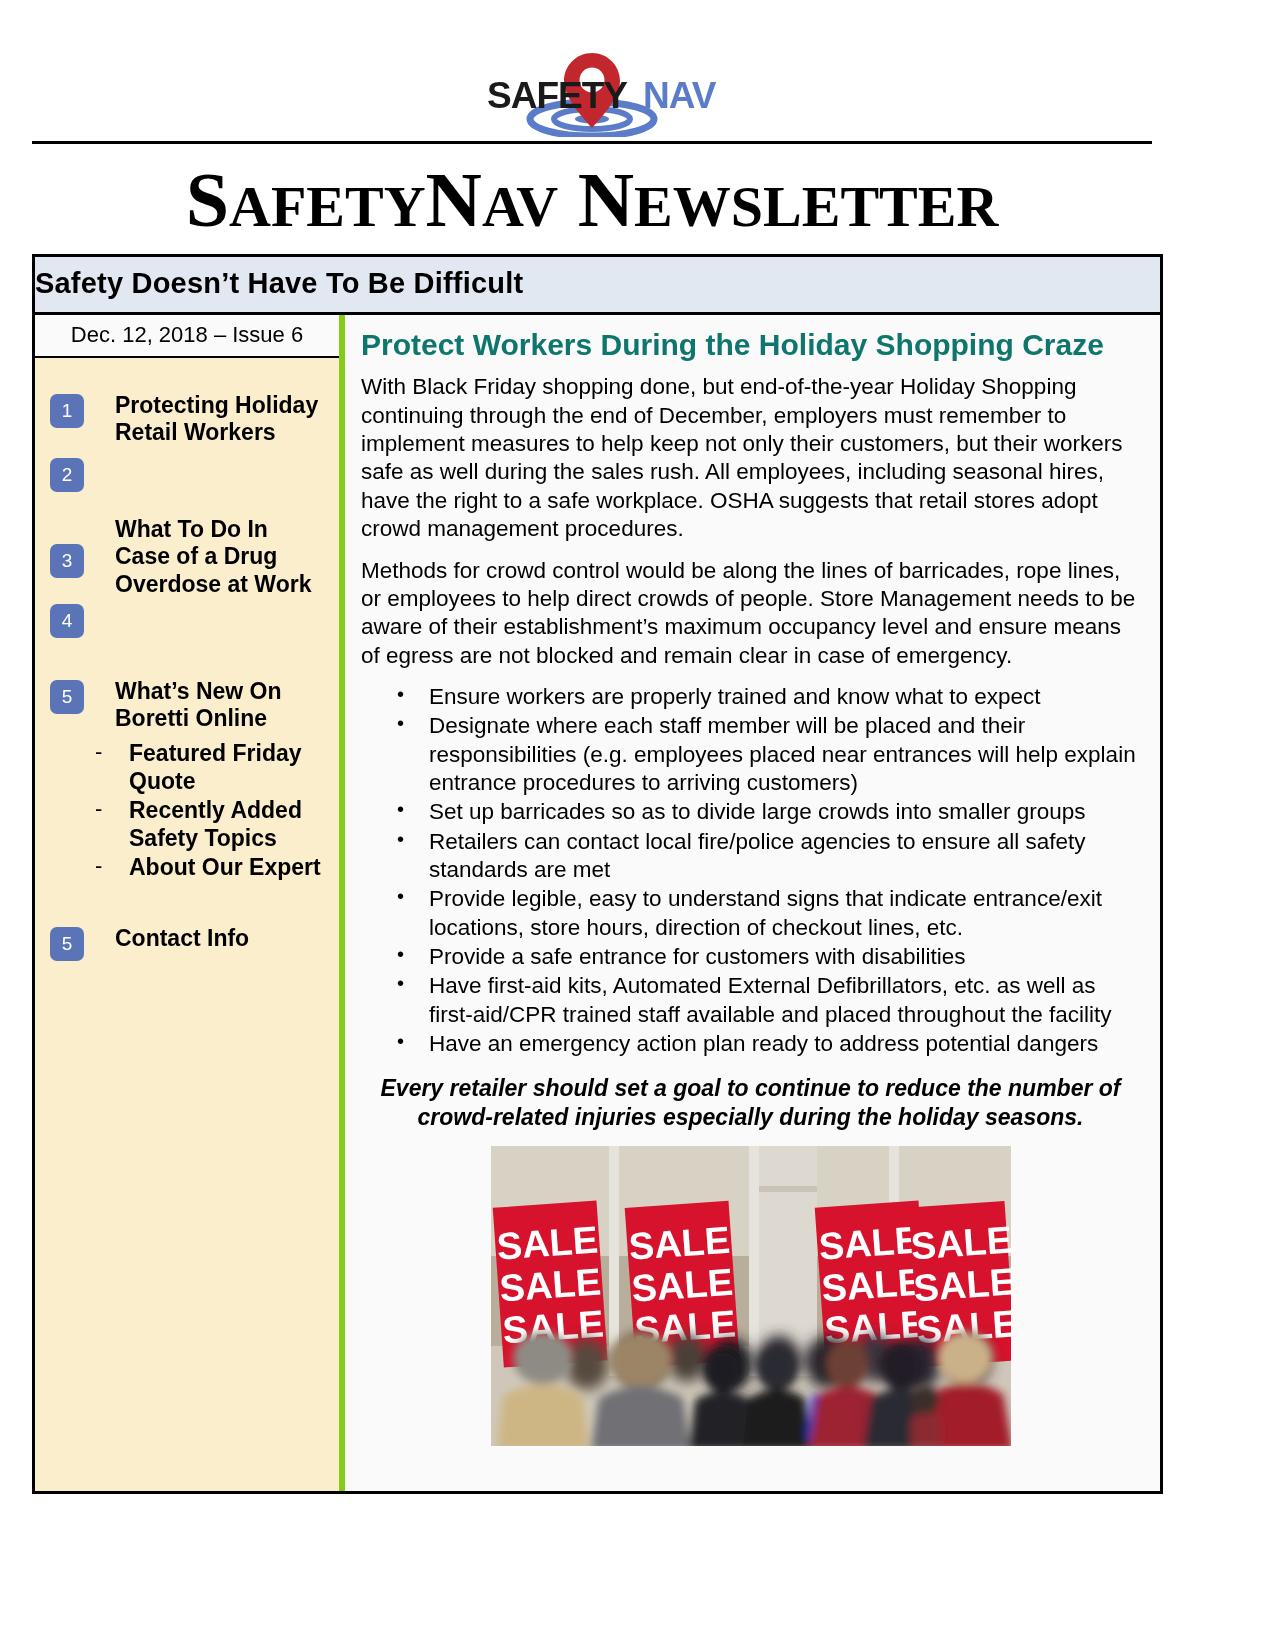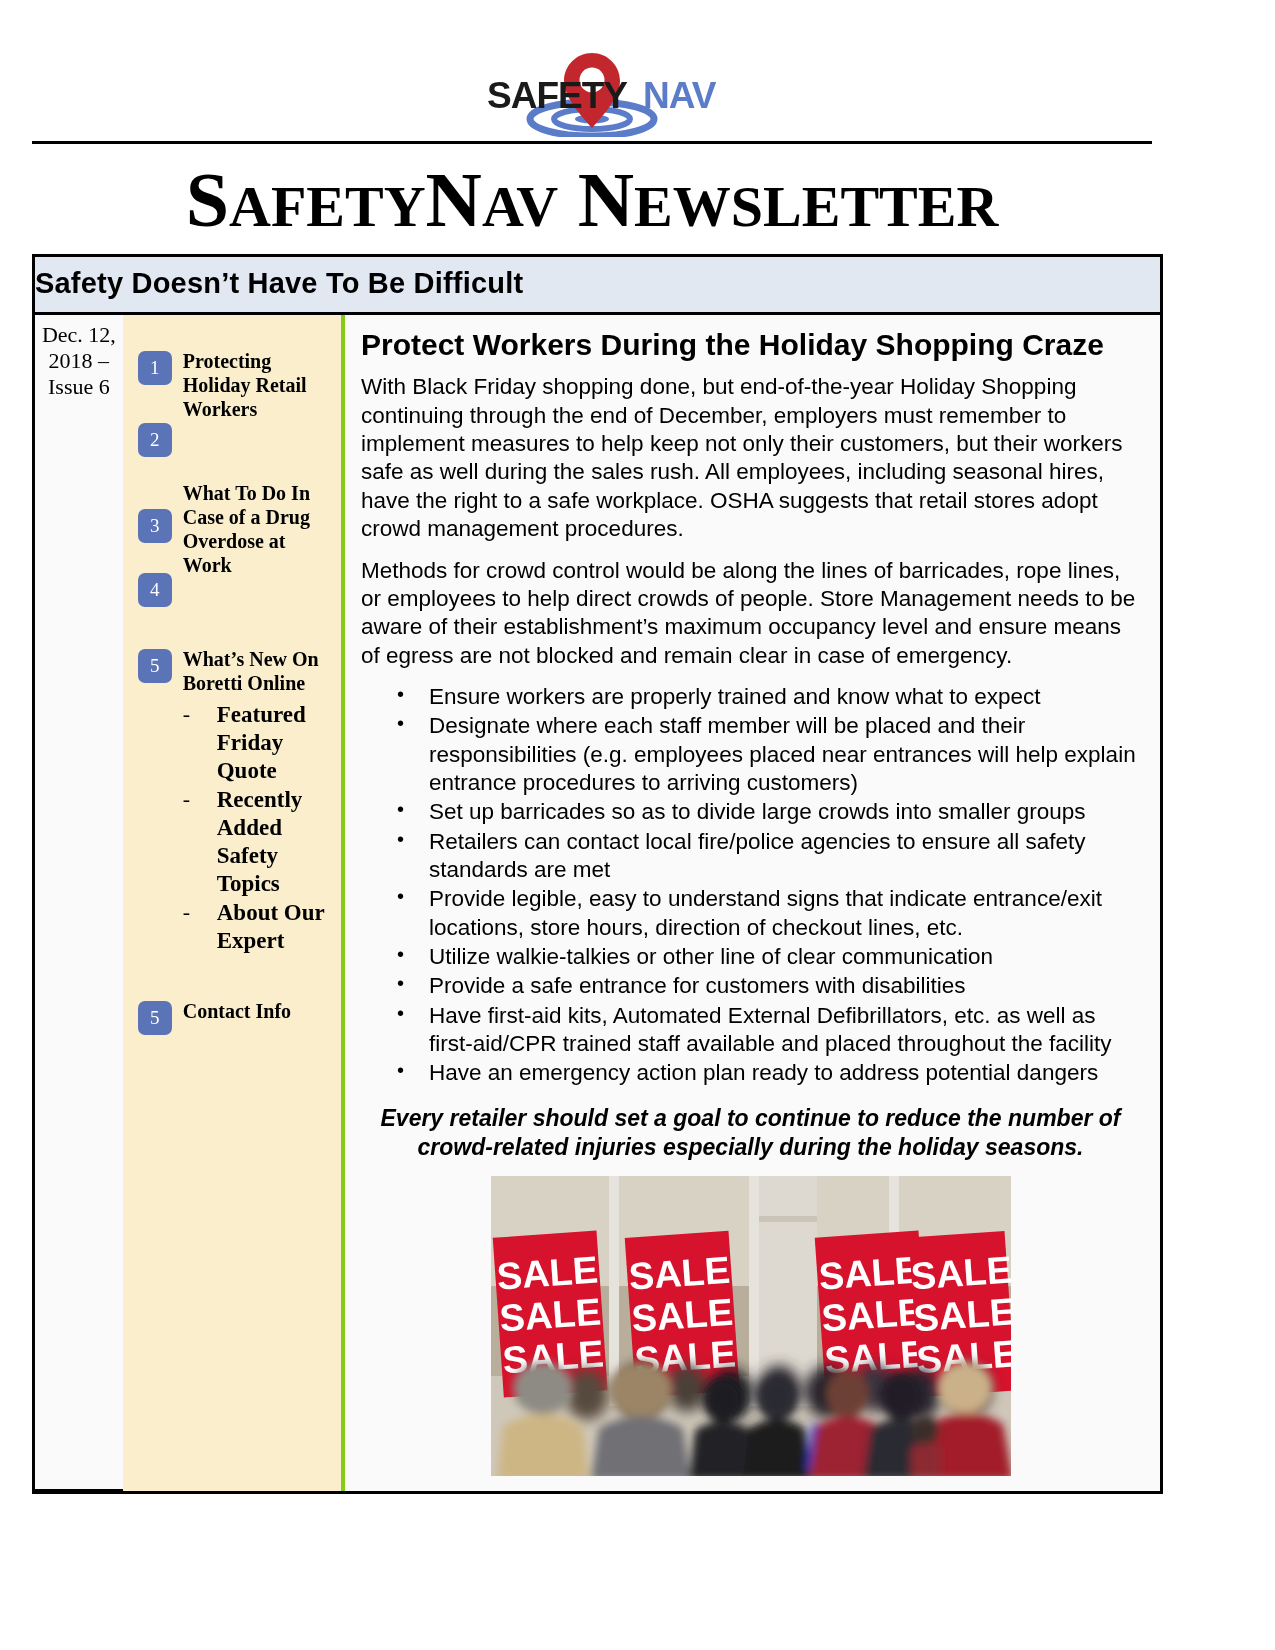--- a/index.html
+++ b/index.html
@@ -84,25 +84,24 @@
   .body-row {
     display: flex;
     flex: 1 1 auto;
     min-height: 0;
   }
 
   
   .sidebar {
     width: 310px;
     flex: 0 0 310px;
-    border-right: 4px solid #84cc16;
-    display: flex;
-    flex-direction: row;
-    box-sizing: border-box;
-    font-family: Liberation Serif, serif;
+    border-right: 6px solid #84cc16;
+    display: flex;
+    flex-direction: column;
+    box-sizing: border-box;
   }
   .issue-line {
     background: #fafafa;
     border-bottom: 2px solid #000;
     text-align: center;
     font-size: 22px;
     padding: 7px 0 8px 0;
   }
   .toc {
     background: #faeecd;
@@ -123,24 +122,24 @@
     background: #5b74b8;
     border-radius: 7px;
     color: #ffffff;
     font-size: 19px;
     display: flex;
     align-items: center;
     justify-content: center;
     left: 7px;
   }
   .toc-title {
-    font-size: 20px;
+    font-size: 23px;
     font-weight: bold;
     line-height: 1.2;
-    margin-left: 52px;
+    margin-left: 72px;
   }
   .toc-sub {
     margin: 6px 0 0 52px;
     font-size: 23px;
     font-weight: bold;
     line-height: 1.22;
   }
   .toc-sub-item {
     display: flex;
     margin-bottom: 1px;
@@ -155,21 +154,21 @@
 
   
   .main {
     flex: 1 1 auto;
     background: #fafafa;
     padding: 10px 20px 0 16px;
     box-sizing: border-box;
     min-width: 0;
   }
   .article-title {
-    color: #000000;
+    color: #0f766e;
     font-size: 30px;
     font-weight: bold;
     line-height: 1.23;
     margin: 2px 0 10px 0;
   }
   .para {
     font-size: 22.5px;
     line-height: 1.26;
     margin: 0 0 13px 0;
     text-align: left;
@@ -310,21 +309,20 @@
 
         <p class="para">With Black Friday shopping done, but end-of-the-year Holiday Shopping continuing through the end of December, employers must remember to implement measures to help keep not only their customers, but their workers safe as well during the sales rush. All employees, including seasonal hires, have the right to a safe workplace. OSHA suggests that retail stores adopt crowd management procedures.</p>
         <p class="para">Methods for crowd control would be along the lines of barricades, rope lines, or employees to help direct crowds of people. Store Management needs to be aware of their establishment’s maximum occupancy level and ensure means of egress are not blocked and remain clear in case of emergency.</p>
 
         <ul class="tips">
           <li>Ensure workers are properly trained and know what to expect</li>
           <li>Designate where each staff member will be placed and their responsibilities (e.g. employees placed near entrances will help explain entrance procedures to arriving customers)</li>
           <li>Set up barricades so as to divide large crowds into smaller groups</li>
           <li>Retailers can contact local fire/police agencies to ensure all safety standards are met</li>
           <li>Provide legible, easy to understand signs that indicate entrance/exit locations, store hours, direction of checkout lines, etc.</li>
-          <li>Utilize walkie-talkies or other line of clear communication</li>
           <li>Provide a safe entrance for customers with disabilities</li>
           <li>Have first-aid kits, Automated External Defibrillators, etc. as well as first-aid/CPR trained staff available and placed throughout the facility</li>
           <li>Have an emergency action plan ready to address potential dangers</li>
         </ul>
 
         <div class="closing">Every retailer should set a goal to continue to reduce the number of crowd-related injuries especially during the holiday seasons.</div>
 
         <div class="photo-wrap">
           <div class="photo">
             <svg viewBox="0 0 520 300" width="520" height="300" xmlns="http://www.w3.org/2000/svg" aria-hidden="true">

